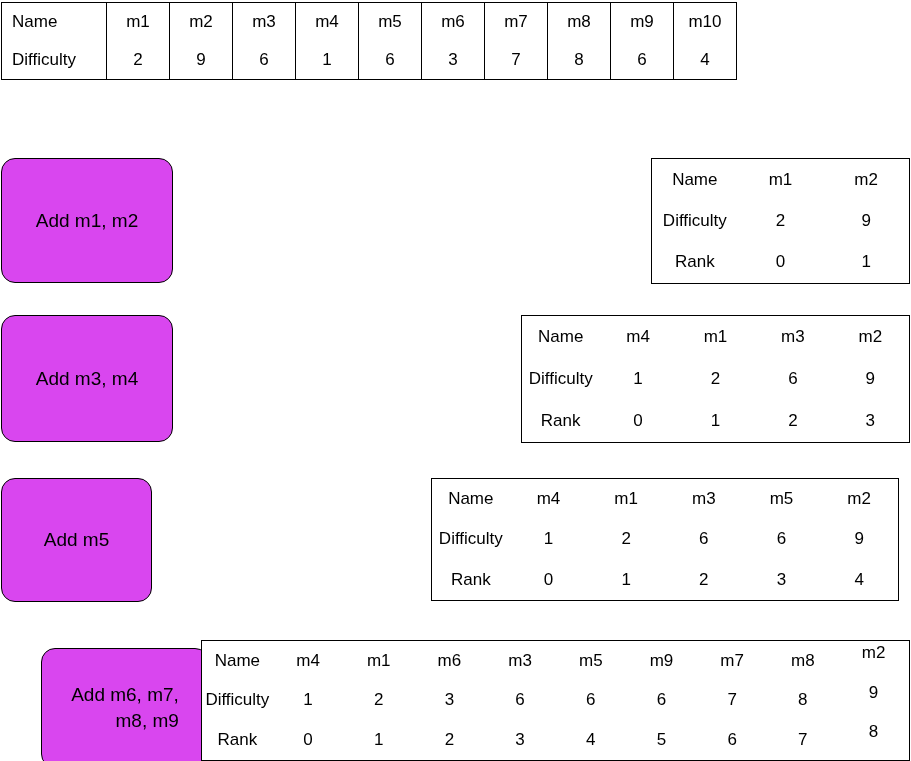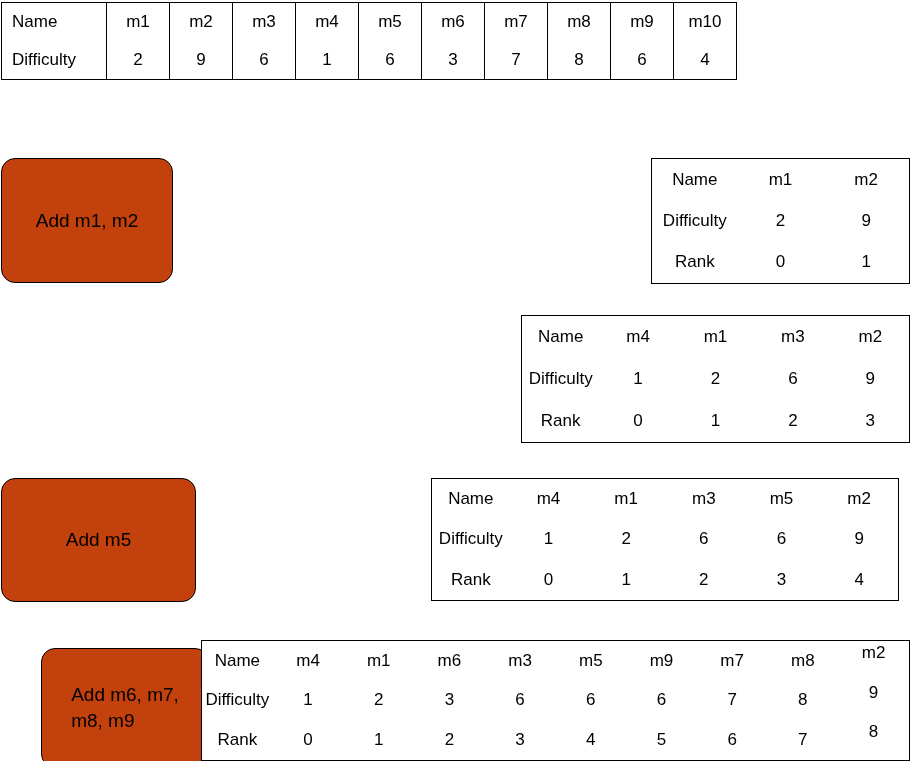--- a/index.html
+++ b/index.html
@@ -58,25 +58,25 @@
   }
   .master-table tr td:last-child {
     border-right: none;
   }
 
   .step-button {
     position: absolute;
     box-sizing: border-box;
     border: 1px solid #000000;
     border-radius: 14px;
-    background: #c2410c;
+    background: #d946ef;
     display: flex;
     align-items: center;
     justify-content: center;
-    text-align: left;
+    text-align: right;
     font-size: 19px;
     line-height: 1.35;
     padding: 4px 8px;
     white-space: pre-line;
   }
 
   
   .result-table {
     position: absolute;
     box-sizing: border-box;
@@ -160,20 +160,21 @@
           </tr>
           <tr>
             <td class="rowlabel" style="width: 33.3333%;">Rank</td>
             <td>0</td>
             <td class="lastcol">1</td>
           </tr>
         </tbody>
       </table>
   </div>
 
+  <div class="step-button" id="btn-step-2" style="left:1px; top:315px; width:172px; height:127px;">Add m3, m4</div>
   <div class="result-table" id="tbl-step-2" style="left:521px; top:315px; width:389px; height:128px;">
     <table>
         <tbody>
           <tr>
             <td class="rowlabel" style="width: 20%;">Name</td>
             <td>m4</td>
             <td>m1</td>
             <td>m3</td>
             <td class="lastcol">m2</td>
           </tr>
@@ -188,21 +189,21 @@
             <td class="rowlabel" style="width: 20%;">Rank</td>
             <td>0</td>
             <td>1</td>
             <td>2</td>
             <td class="lastcol">3</td>
           </tr>
         </tbody>
       </table>
   </div>
 
-  <div class="step-button" id="btn-step-3" style="left:1px; top:478px; width:195px; height:124px;">Add m5</div>
+  <div class="step-button" id="btn-step-3" style="left:1px; top:478px; width:151px; height:124px;">Add m5</div>
   <div class="result-table" id="tbl-step-3" style="left:431px; top:478px; width:468px; height:123px;">
     <table>
         <tbody>
           <tr>
             <td class="rowlabel" style="width: 16.6667%;">Name</td>
             <td>m4</td>
             <td>m1</td>
             <td>m3</td>
             <td>m5</td>
             <td class="lastcol">m2</td>

